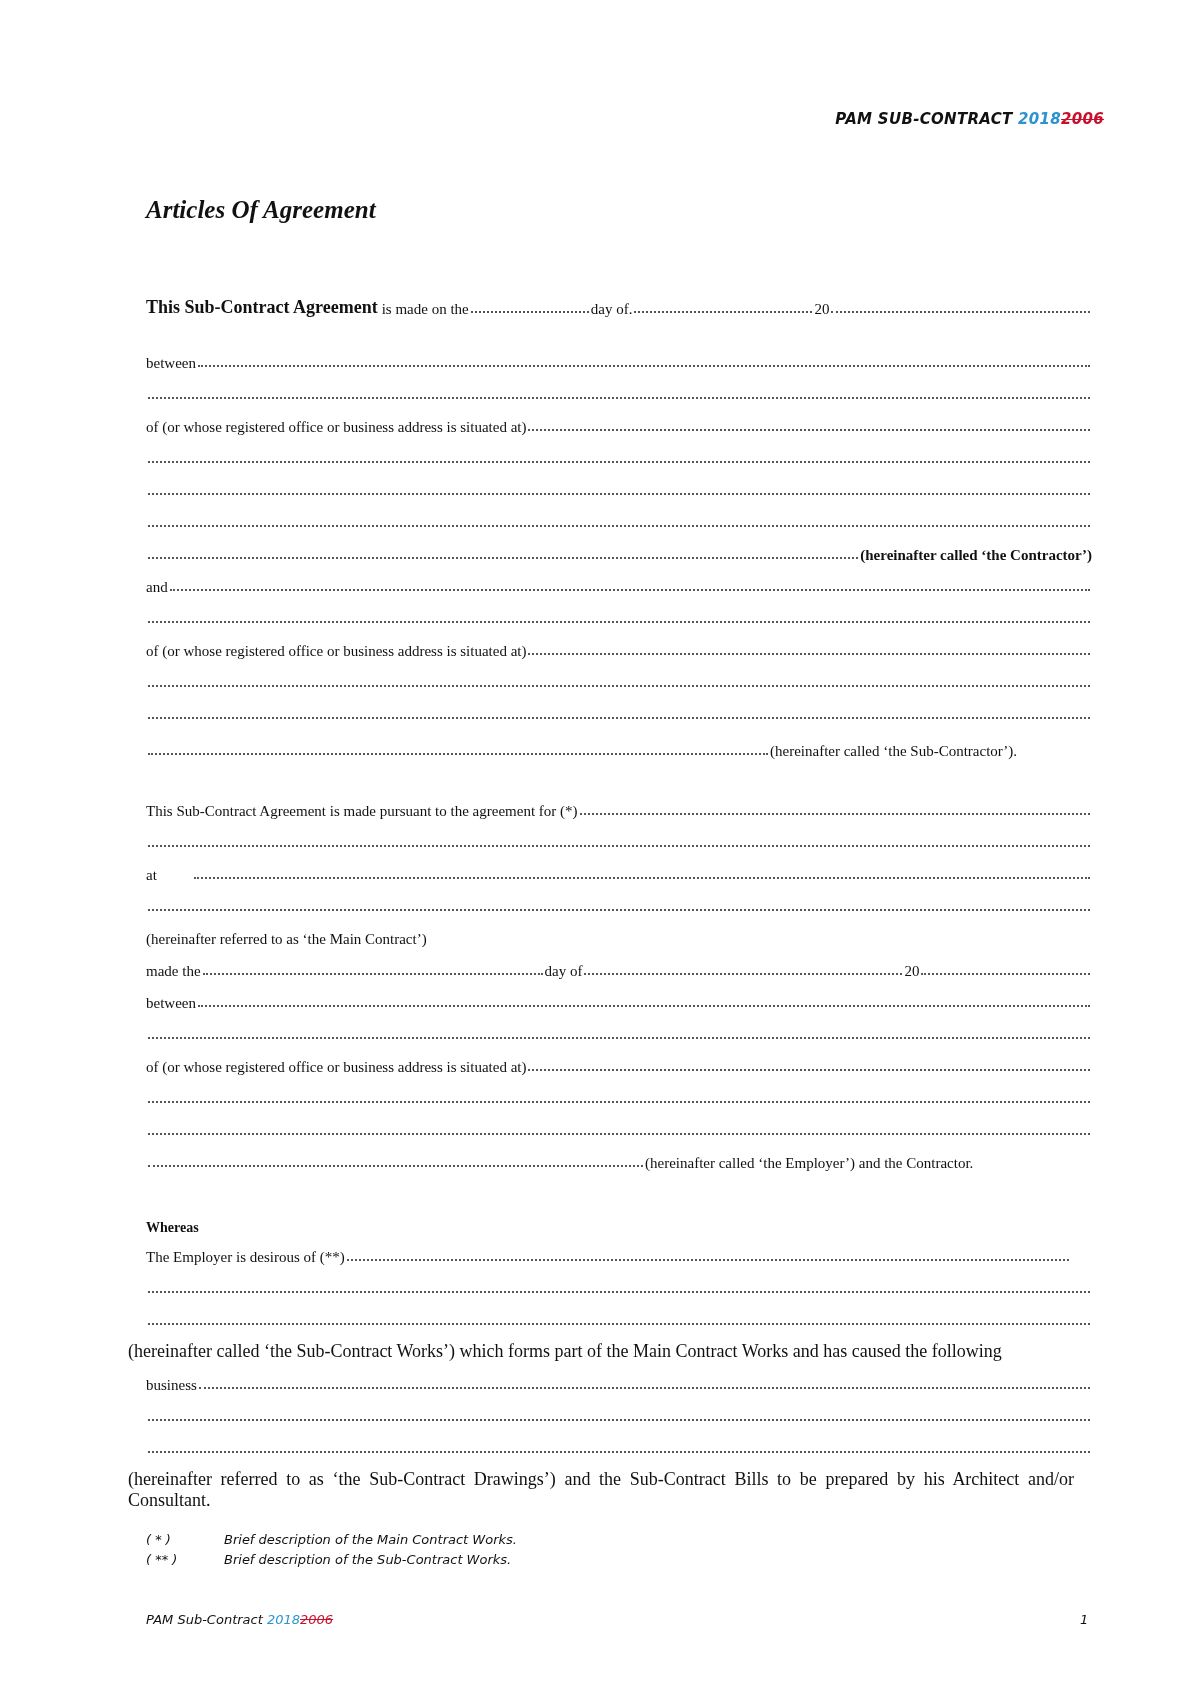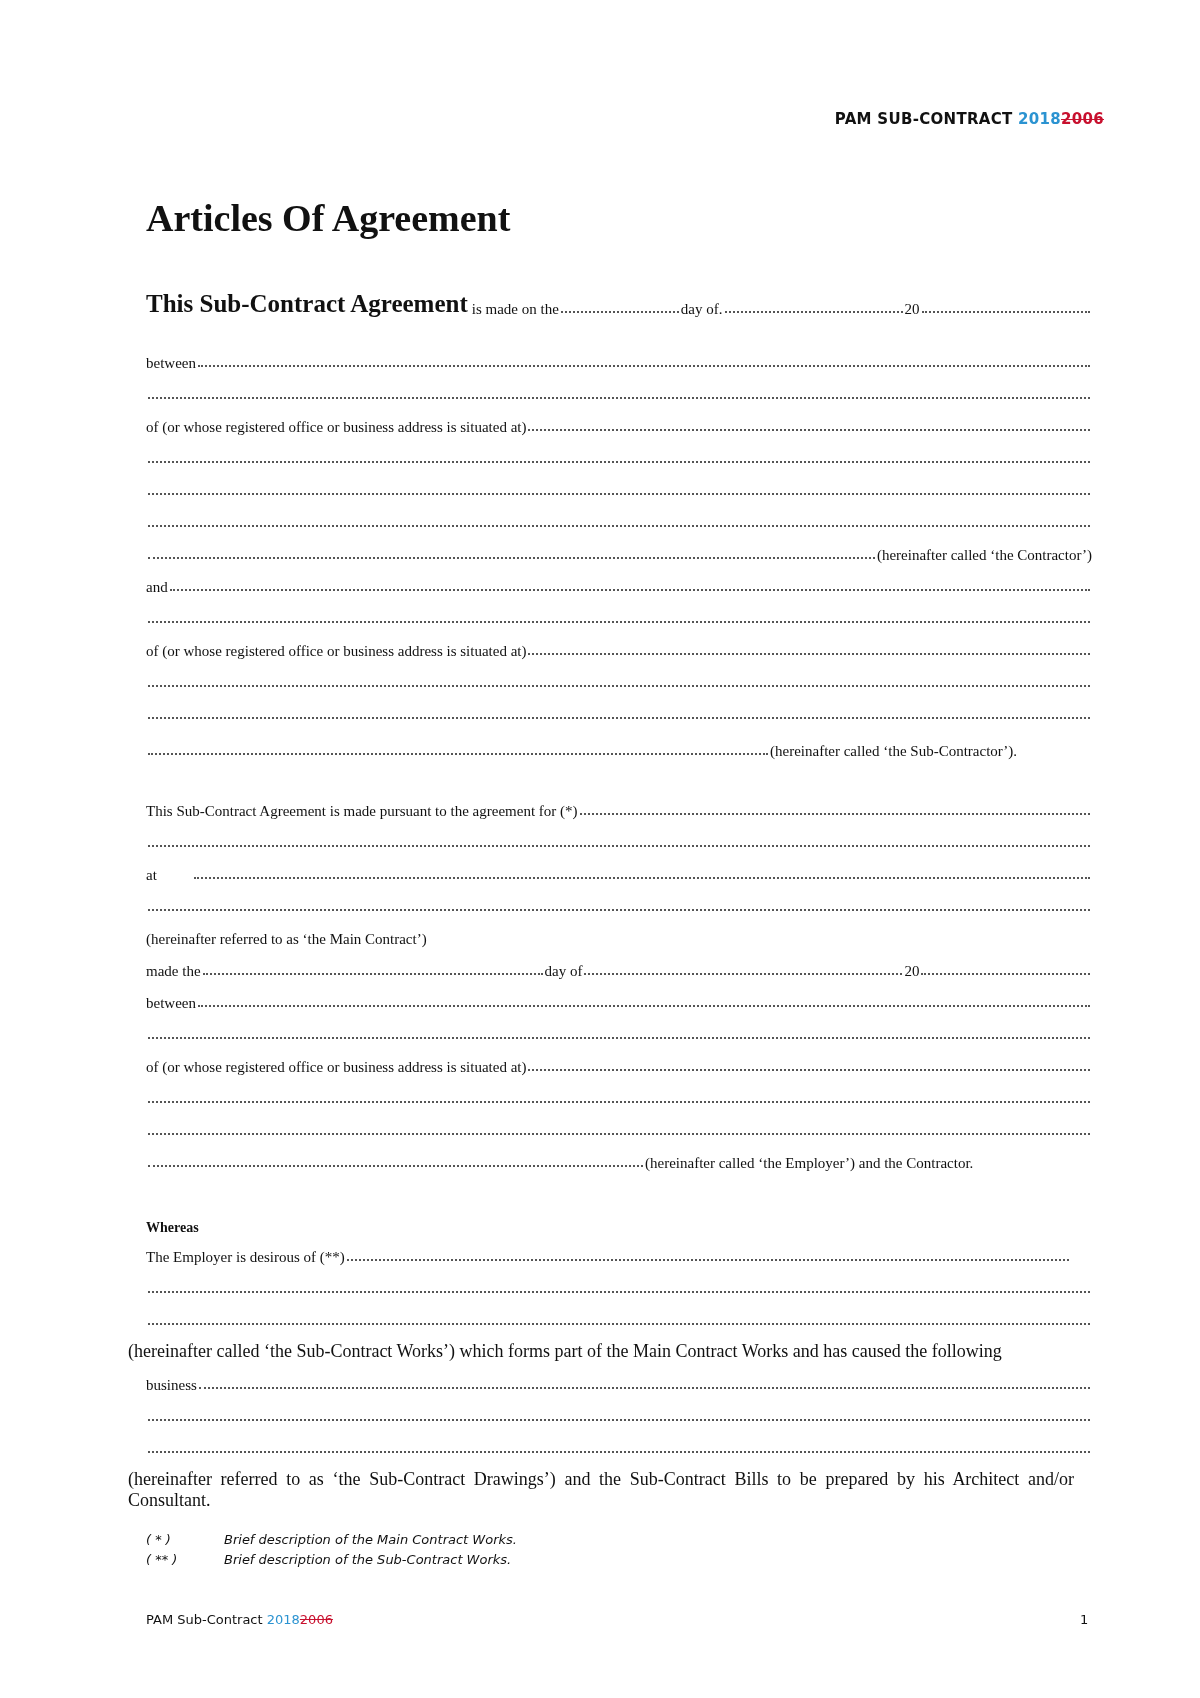--- a/index.html
+++ b/index.html
@@ -1,27 +1,27 @@
 <!DOCTYPE html>
 <html><head>
 <meta charset="utf-8">
 <style>
   html, body { margin: 0; padding: 0; background: #ffffff; }
   body { width: 1200px; height: 1698px; position: relative; overflow: hidden;
          font-family: "Liberation Serif", "DejaVu Serif", serif; color: #111; }
-  .abs { position: absolute; }
+  .abs { position: absolute; font-style: italic; }
   .header { right: 96px; top: 110px; font-family: "DejaVu Sans", sans-serif; font-weight: bold;
             font-size: 15px; letter-spacing: 0.3px; }
   .yr-new { color: #2b93d1; }
   .yr-old { color: #c8102e; text-decoration: line-through; }
-  .title { left: 146px; top: 196px; font-size: 38px; font-weight: bold; }
+  .title { left: 146px; top: 196px; font-size: 25px; font-weight: bold; }
   .line { position: absolute; left: 146px; width: 946px; height: 22px; font-size: 15px;
           display: flex; align-items: flex-end; white-space: nowrap; }
   .fill { flex: 1; border-bottom: 2px dotted #555; margin: 0 2px 5px 2px; min-width: 20px; height: 0; }
-  .lead-big { font-size: 25px; font-weight: bold; margin-right: 4px; }
+  .lead-big { font-size: 18px; font-weight: bold; margin-right: 4px; }
   .bold { font-weight: bold; text-align: right; }
   .para { position: absolute; left: 128px; width: 946px; font-size: 18px; text-align: justify;
           line-height: 21px; }
   .note { position: absolute; left: 146px; font-family: "DejaVu Sans", sans-serif; font-style: italic;
           font-size: 13px; display: flex; }
   .note .mark { width: 78px; }
   .footer { left: 146px; top: 1612px; font-family: "DejaVu Sans", sans-serif; font-size: 13px; }
   .pageno { left: 1080px; top: 1612px; font-family: "DejaVu Sans", sans-serif; font-size: 13px; }
 </style>
 </head>
@@ -57,21 +57,21 @@
 </div>
 <div class="line" style="top:446px;">
     <span class="fill"></span>
   </div>
 <div class="line" style="top:478px;">
     <span class="fill"></span>
   </div>
 <div class="line" style="top:510px;">
     <span class="fill"></span>
   </div>
-<div class="line" style="top:542px;">
+<div class="line" style="top:542px;font-weight:bold;">
   <span class="fill"></span>
   <span>(hereinafter called ‘the Contractor’)</span>
 </div>
 
 <div class="line" style="top:574px;">
   <span>and</span>
   <span class="fill"></span>
 </div>
 <div class="line" style="top:606px;">
     <span class="fill"></span>

